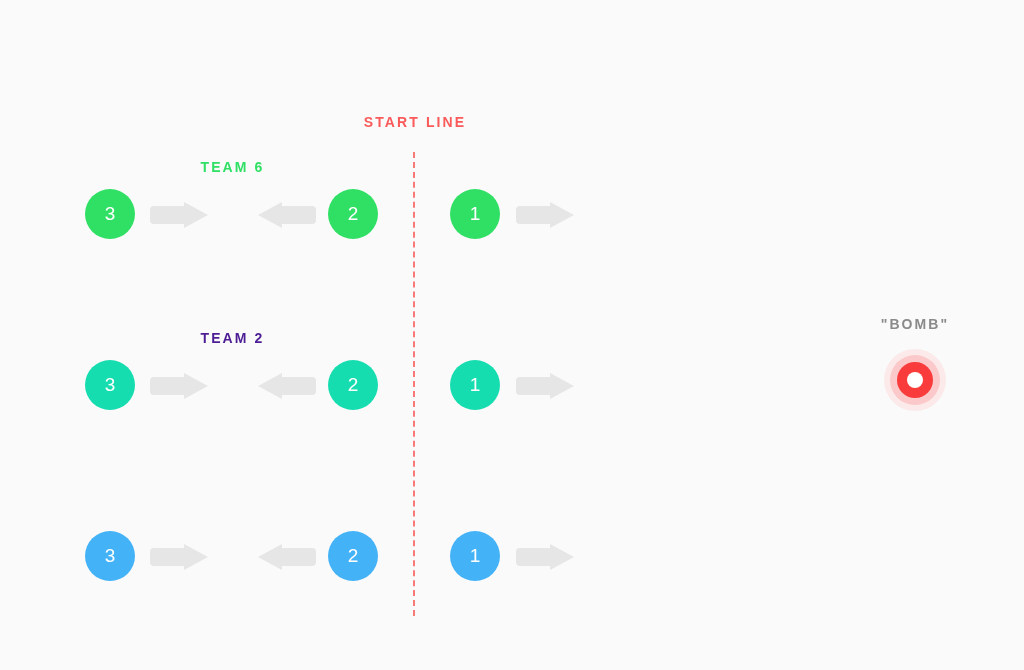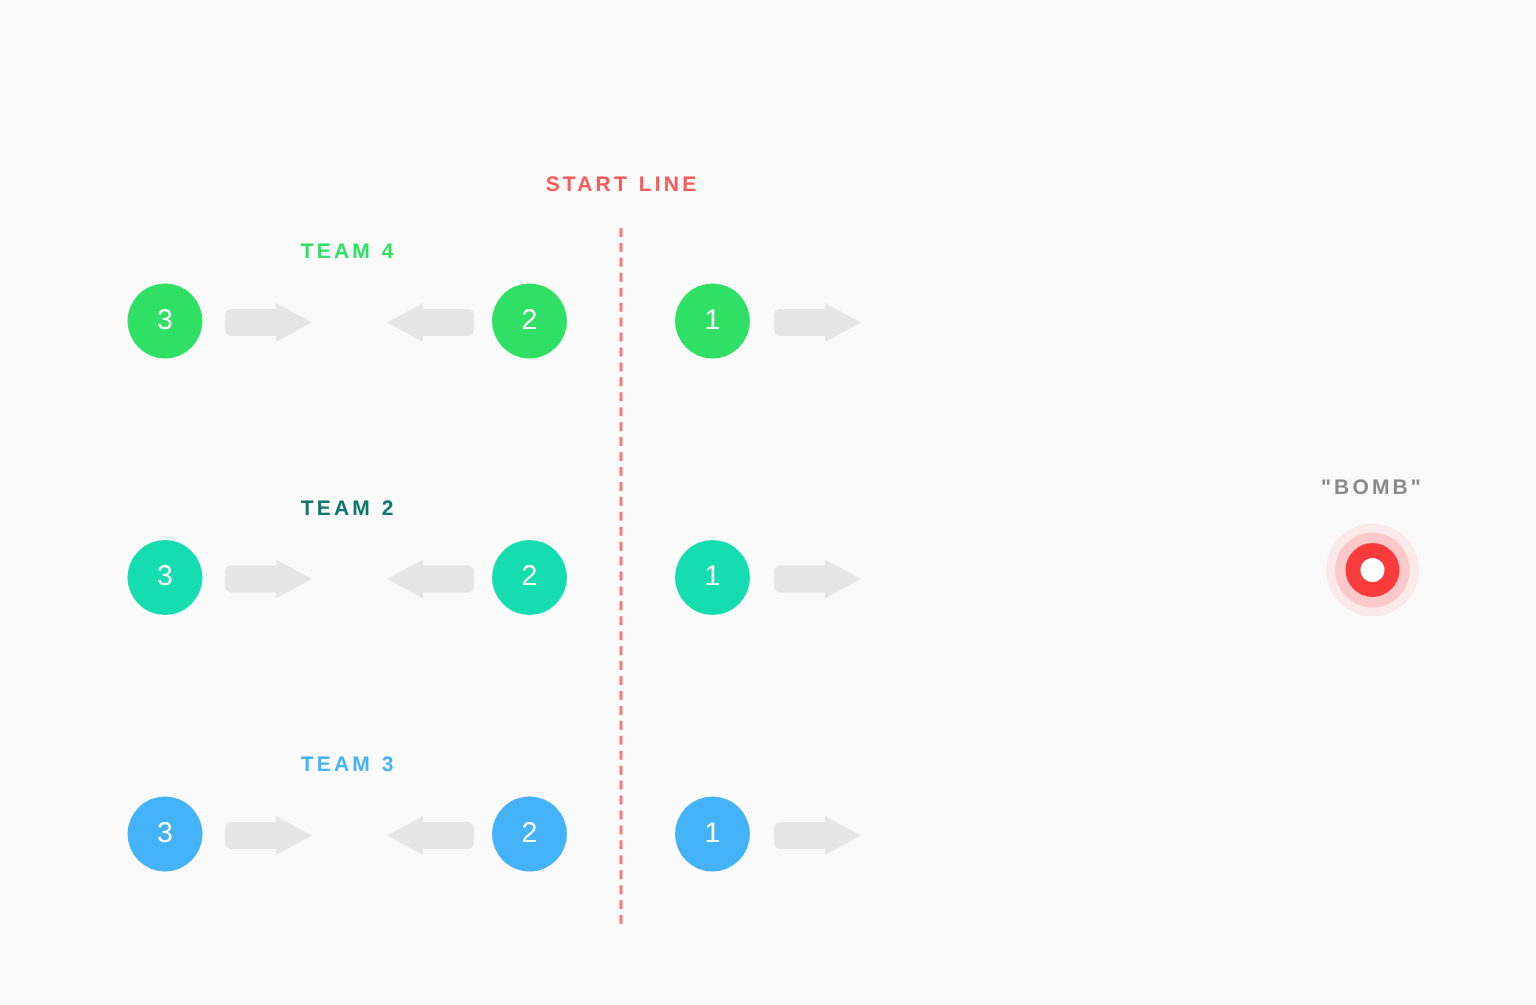--- a/index.html
+++ b/index.html
@@ -151,21 +151,21 @@
 </style>
 </head>
 <body>
 
 <div id="canvas">
 
   <div class="start-line-label">START LINE</div>
   <div class="start-line"></div>
 
   <div class="row row-1">
-    <div class="team-label" style="color:#2fe065">TEAM 4</div>
+    <div class="team-label" style="color:#2fe065">TEAM 6</div>
 
     <div class="runner runner-3" style="background:#2fe065">3</div>
 
     <div class="arrow arrow-a">
       <svg width="58" height="26" viewBox="0 0 58 26">
         <path d="M0 8 a4 4 0 0 1 4-4 h30 v-4 l24 13 -24 13 v-4 h-30 a4 4 0 0 1 -4-4 z" fill="#e6e6e6"></path>
       </svg>
     </div>
 
     <div class="arrow arrow-b">
@@ -179,21 +179,21 @@
     <div class="runner runner-1" style="background:#2fe065">1</div>
 
     <div class="arrow arrow-c">
       <svg width="58" height="26" viewBox="0 0 58 26">
         <path d="M0 8 a4 4 0 0 1 4-4 h30 v-4 l24 13 -24 13 v-4 h-30 a4 4 0 0 1 -4-4 z" fill="#e6e6e6"></path>
       </svg>
     </div>
   </div>
 
   <div class="row row-2">
-    <div class="team-label" style="color:#0f766e">TEAM 2</div>
+    <div class="team-label" style="color:#4c1d95">TEAM 2</div>
 
     <div class="runner runner-3" style="background:#15ddb0">3</div>
 
     <div class="arrow arrow-a">
       <svg width="58" height="26" viewBox="0 0 58 26">
         <path d="M0 8 a4 4 0 0 1 4-4 h30 v-4 l24 13 -24 13 v-4 h-30 a4 4 0 0 1 -4-4 z" fill="#e6e6e6"></path>
       </svg>
     </div>
 
     <div class="arrow arrow-b">
@@ -207,21 +207,20 @@
     <div class="runner runner-1" style="background:#15ddb0">1</div>
 
     <div class="arrow arrow-c">
       <svg width="58" height="26" viewBox="0 0 58 26">
         <path d="M0 8 a4 4 0 0 1 4-4 h30 v-4 l24 13 -24 13 v-4 h-30 a4 4 0 0 1 -4-4 z" fill="#e6e6e6"></path>
       </svg>
     </div>
   </div>
 
   <div class="row row-3">
-    <div class="team-label" style="color:#43b2f7">TEAM 3</div>
 
     <div class="runner runner-3" style="background:#43b2f7">3</div>
 
     <div class="arrow arrow-a">
       <svg width="58" height="26" viewBox="0 0 58 26">
         <path d="M0 8 a4 4 0 0 1 4-4 h30 v-4 l24 13 -24 13 v-4 h-30 a4 4 0 0 1 -4-4 z" fill="#e6e6e6"></path>
       </svg>
     </div>
 
     <div class="arrow arrow-b">

